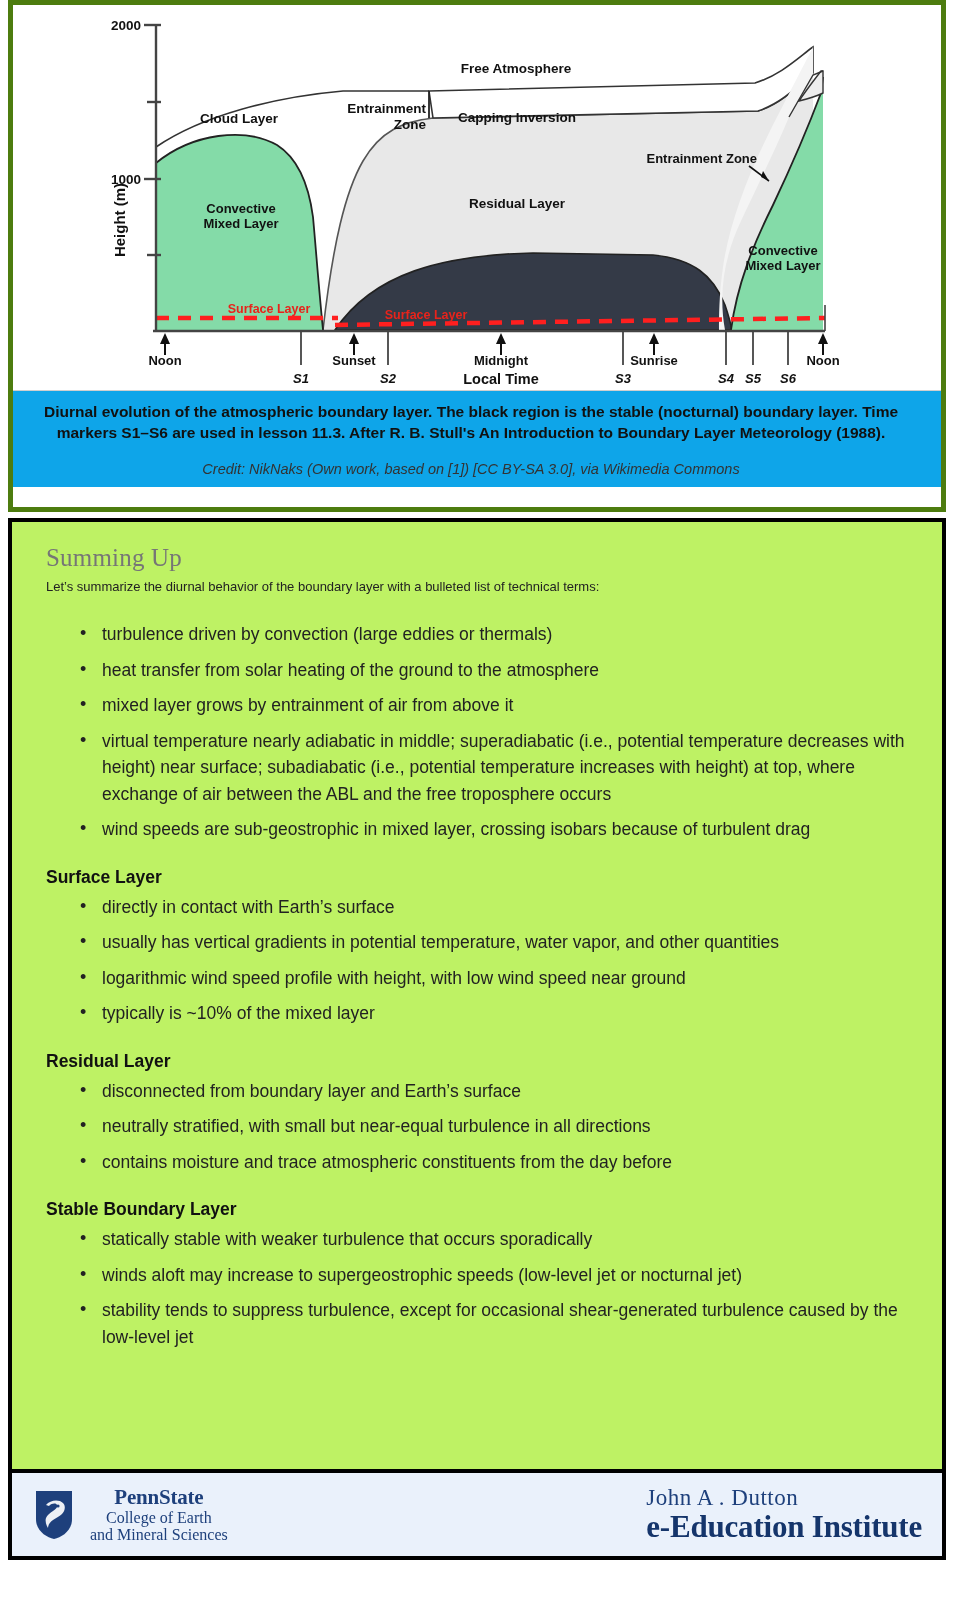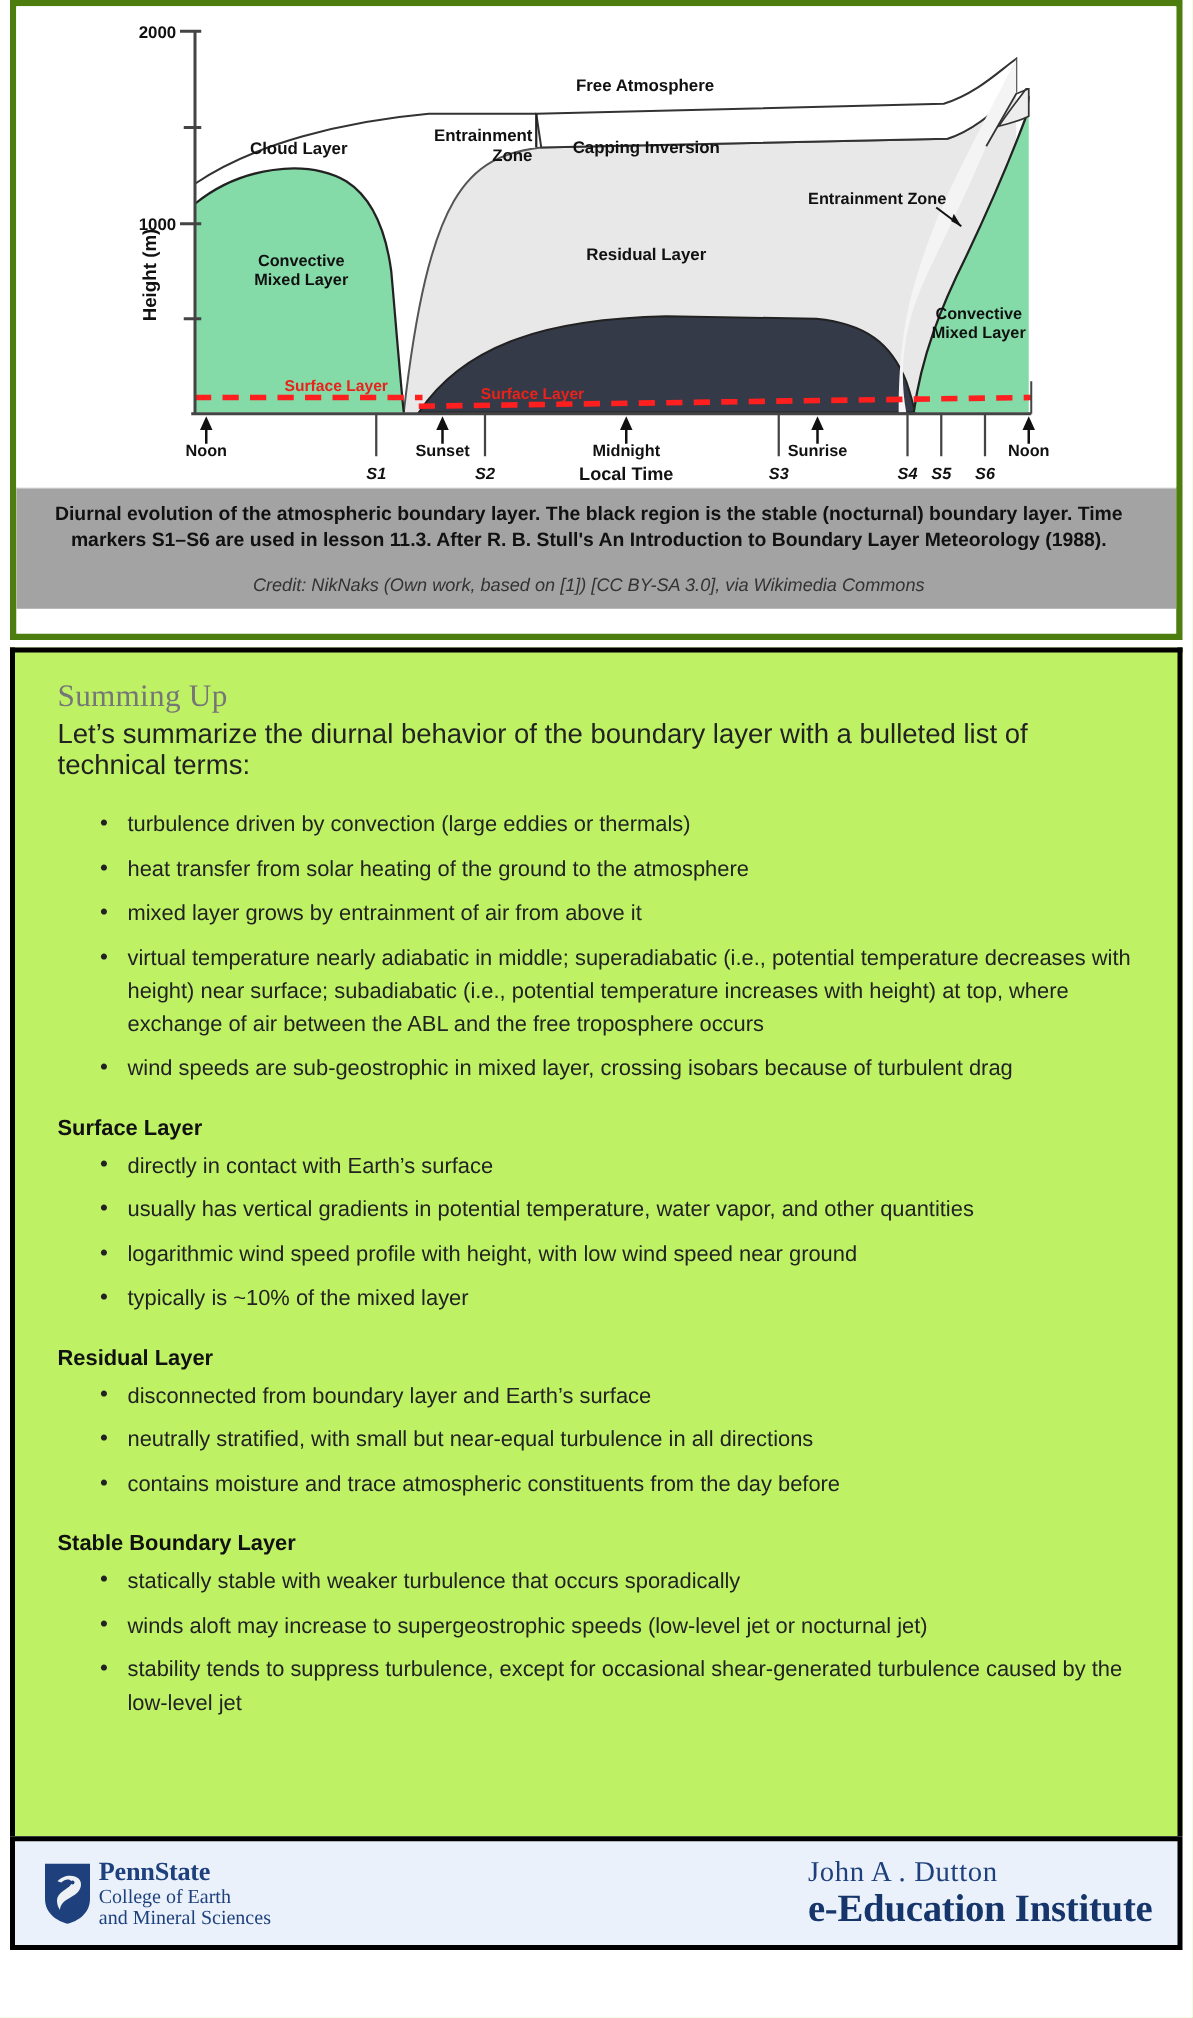--- a/index.html
+++ b/index.html
@@ -25,21 +25,21 @@
     position:relative;
     overflow:hidden;
   }
   .figure-canvas{
     background:#ffffff;
     height:385px;
     position:relative;
   }
   .figure-canvas svg{display:block;}
   .caption-area{
-    background:#a3a3a3;
+    background:#0ea5e9;
     border-top:1px solid #cfcfcf;
     height:auto;
     padding:6px 40px 10px 28px;
     box-sizing:border-box;
   }
   .caption-main{
     font-family:"Liberation Sans", sans-serif;
     font-weight:bold;
     font-size:15.5px;
     line-height:21px;
@@ -69,21 +69,21 @@
   }
   h2.summing{
     font-family:"Liberation Serif", serif;
     font-weight:normal;
     font-size:25px;
     color:#767676;
     margin:0 0 2px 0;
     letter-spacing:0.2px;
   }
   p.intro{
-    font-size:22px;
+    font-size:13px;
     color:#222;
     margin:0 0 22px 0;
     line-height:25px;
   }
   h3.sec{
     font-size:17.5px;
     font-weight:bold;
     color:#111;
     margin:0 0 6px 0;
   }
@@ -112,21 +112,21 @@
     box-sizing:border-box;
     margin:0 8px;
     border:4px solid #000;
     background:#eaf1fb;
     height:auto;
     display:flex;
     align-items:center;
     padding:12px 14px 12px 22px;
     position:relative;
   }
-  .ps-logo{display:flex;align-items:center;gap:5px;}
+  .ps-logo{display:flex;align-items:center;gap:16px;text-align:center;}
   .shield{width:40px;height:52px;flex:none;}
   .ps-words{line-height:1.08;}
   .ps-words .pn{
     font-family:"Liberation Serif", serif;
     font-weight:bold;font-size:21px;color:#1e407c;letter-spacing:-0.2px;
   }
   .ps-words .col{
     font-family:"Liberation Serif", serif;
     font-size:16px;color:#1e407c;
   }

